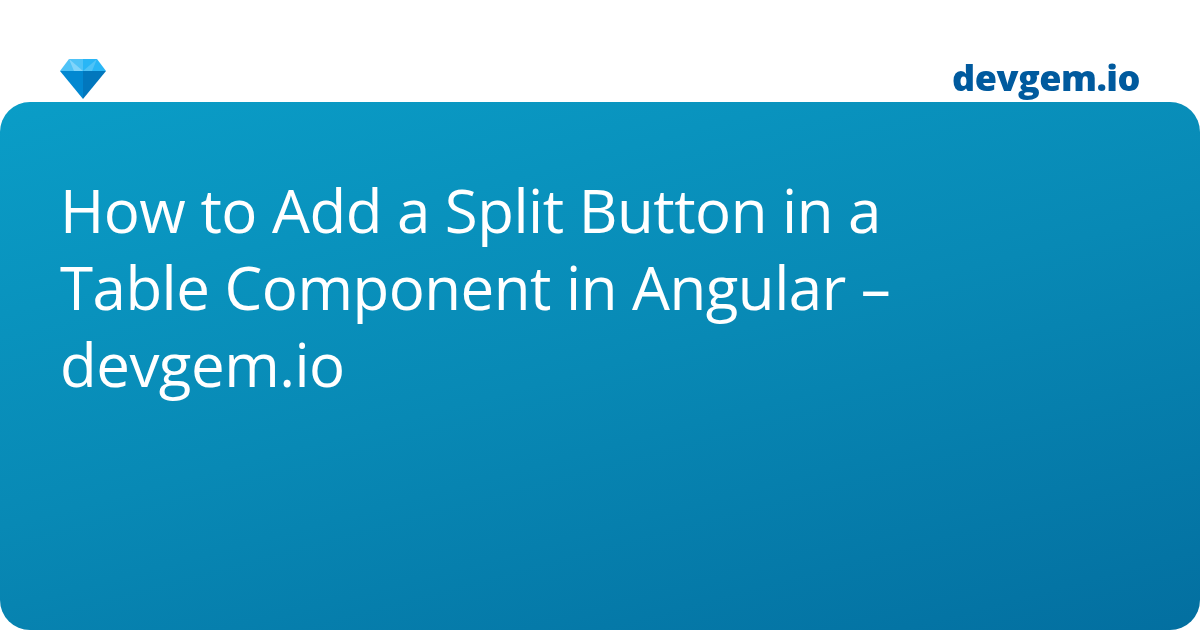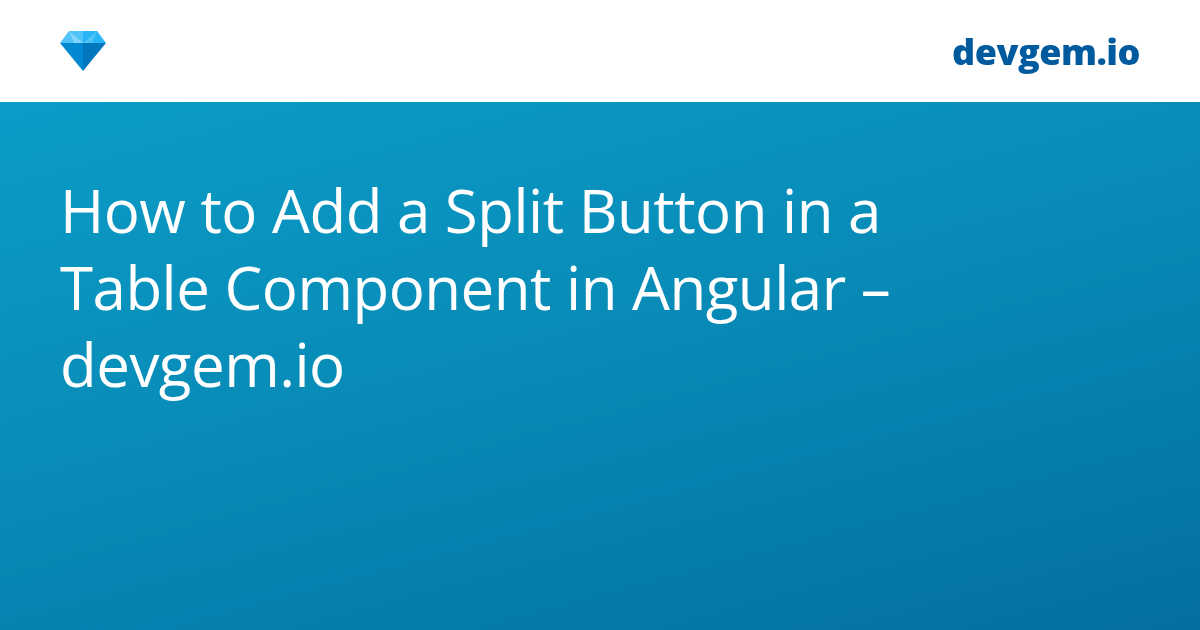--- a/index.html
+++ b/index.html
@@ -10,21 +10,21 @@
     body {
       width: 1200px;
       height: 630px;
       font-family: -apple-system, BlinkMacSystemFont, 'Segoe UI', 'Open Sans', sans-serif;
       overflow: hidden;
     }
     .header {
       height: 102px;
       background: #ffffff;
       display: flex;
-      align-items: center;
+      align-items: flex-end;
       justify-content: space-between;
       padding: 0 60px;
     }
     .logo-icon {
       width: 46px;
       height: 46px;
       display: flex;
       align-items: center;
       justify-content: center;
     }
@@ -33,20 +33,21 @@
       font-weight: 800;
       color: #005a9e;
       letter-spacing: -0.5px;
     }
     .hero {
       height: 528px;
       background: linear-gradient(165deg, #0a9dc7 0%, #0889b5 50%, #036fa0 100%);
       padding: 70px 60px 0 60px;
       display: flex;
       align-items: flex-start;
+      border-radius: 30px;
     }
     .hero-title {
       font-size: 60px;
       font-weight: 400;
       color: #ffffff;
       line-height: 1.28;
       letter-spacing: -0.5px;
       max-width: 920px;
     }
   </style>

